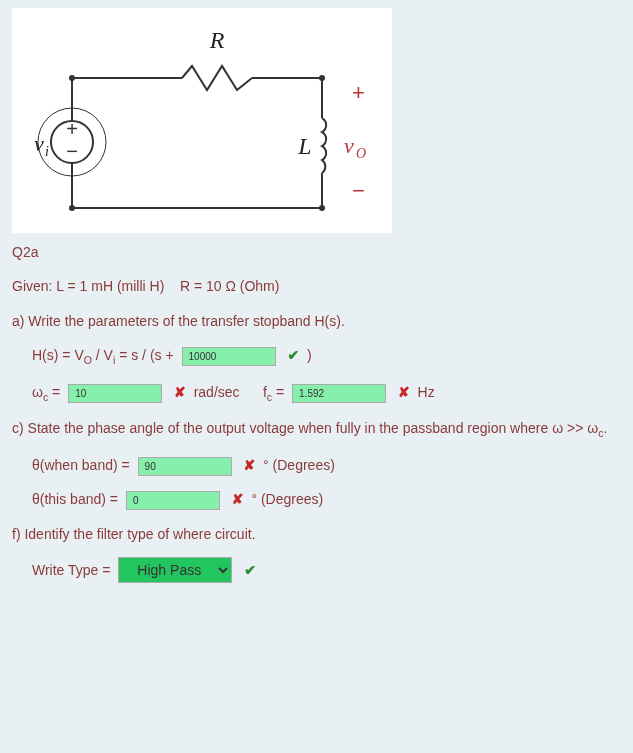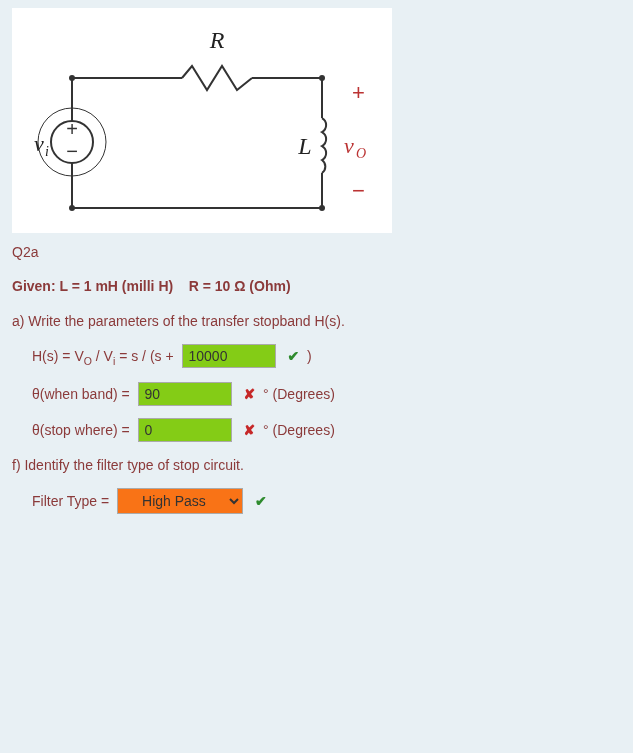--- a/index.html
+++ b/index.html
@@ -22,31 +22,31 @@
   position: relative;
   margin-bottom: 8px;
 }
 .diagram svg { width: 100%; height: 100%; }
 .qtext { color: #8b3a3a; line-height: 1.6; }
 .line { margin: 6px 0 12px 0; }
 .sub { font-size: 0.75em; vertical-align: sub; }
 input.num {
   width: 80px;
   padding: 3px 6px;
-  font-size: 14px;
+  font-size: 10px;
   border: 1px solid #aaa;
-  background: #84cc16;
+  background: #86efac;
   color: #333;
   margin: 0 4px;
 }
 select.sel {
-  padding: 3px 20px;
+  padding: 3px 14px;
   font-size: 14px;
   border: 1px solid #aaa;
-  background: #f97316;
+  background: #22c55e;
   color: #333;
   margin: 0 4px;
 }
 .mark-correct {
   color: #2e8b2e;
   font-weight: bold;
   display: inline-block;
   margin: 0 4px;
 }
 .mark-wrong {
@@ -94,49 +94,63 @@
       <text x="33" y="148" font-size="14" font-style="italic" font-family="serif" fill="#222">i</text>
       <text x="332" y="145" font-size="22" font-style="italic" font-family="serif" fill="#b33">v</text>
       <text x="344" y="150" font-size="14" font-style="italic" font-family="serif" fill="#b33">O</text>
       <text x="340" y="92" font-size="22" fill="#b33">+</text>
       <text x="340" y="190" font-size="22" fill="#b33">−</text>
     </svg>
   </div>
 
   <div class="qtext">
     <div class="line">Q2a</div>
-    <div class="line" style="white-space:pre;font-weight:bold;">Given: L = 1 mH (milli H)    R = 10 Ω (Ohm)</div>
+    <div class="line" style="white-space:pre;">Given: L = 1 mH (milli H)    R = 10 Ω (Ohm)</div>
 
     <div class="line">a)  Write the parameters of the transfer stopband H(s).</div>
     <div class="line indent">
       <span>H(s) = V</span><span class="sub">O</span><span> / V</span><span class="sub">i</span><span> = s / (s + </span>
       <input class="num" value="10000" style="">
       <span class="mark-correct">✔</span>
       <span> )</span>
     </div>
 
+    <div class="line indent">
+      <span>ω</span><span class="sub">c</span><span> = </span>
+      <input class="num" value="10" style="">
+      <span class="mark-wrong">✘</span>
+      <span>rad/sec</span>
+      &nbsp;&nbsp;&nbsp;&nbsp;
+      <span>f</span><span class="sub">c</span><span> = </span>
+      <input class="num" value="1.592" style="">
+      <span class="mark-wrong">✘</span>
+      <span>Hz</span>
+    </div>
 
+    <div class="line">
+      <span>c)  State the phase angle of the output voltage when fully in the passband region where ω &gt;&gt; ω</span><span class="sub">c</span><span>.</span>
+    </div>
     <div class="line indent">
       <span>θ(when band) = </span>
       <input class="num" value="90" style="">
       <span class="mark-wrong">✘</span>
       <span>° (Degrees)</span>
     </div>
 
 
     <div class="line indent">
-      <span>θ(stop where) = </span>
+      <span>θ(this band) = </span>
       <input class="num" value="0" style="">
       <span class="mark-wrong">✘</span>
       <span>° (Degrees)</span>
     </div>
 
-    <div class="line">f)  Identify the filter type of stop circuit.</div>
+    <div class="line">f)  Identify the filter type of where circuit.</div>
     <div class="line indent">
-      <span>Filter Type = </span>
+      <span>Write Type = </span>
       <select class="sel">
         <option>High Pass</option>
       </select>
       <span class="mark-correct">✔</span>
     </div>
 
   </div>
 </div>
 
 </body></html>

